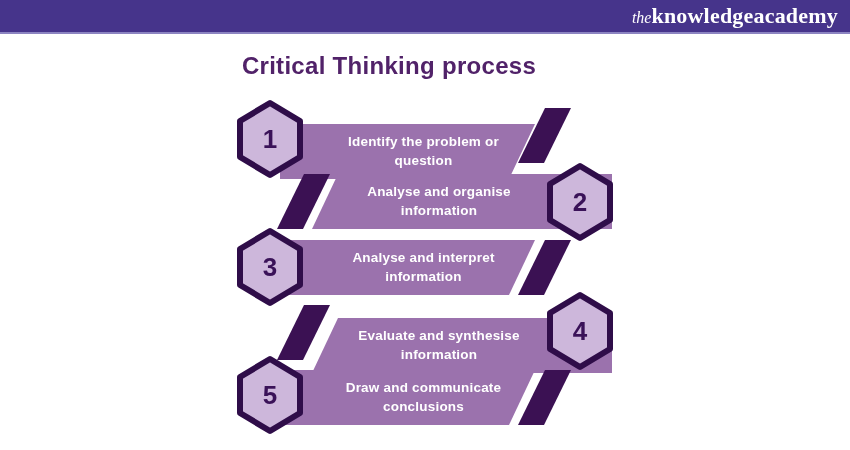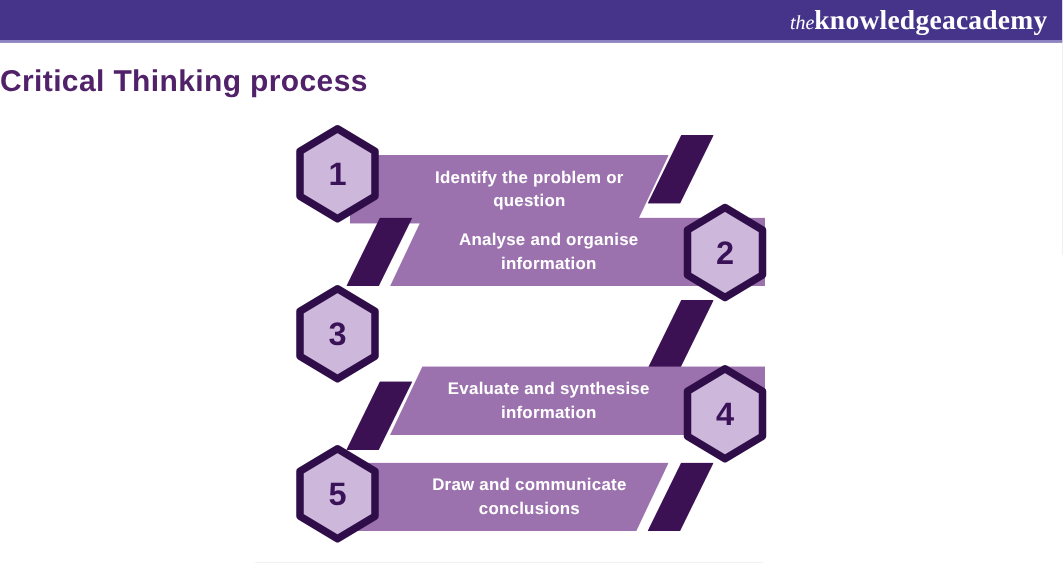--- a/index.html
+++ b/index.html
@@ -19,21 +19,21 @@
     position:absolute;left:0;top:0;width:850px;height:34px;
     background:var(--header-bg);border-bottom:2px solid var(--header-underline);
     display:flex;align-items:center;justify-content:flex-end;padding-right:12px;
   }
   .logo{color:#fff;font-family:"Liberation Serif",serif;white-space:nowrap;line-height:1;}
   .logo .the{font-style:italic;font-weight:400;font-size:16px;}
   .logo .knowledge{font-weight:700;font-size:22px;letter-spacing:.2px;}
   .logo .academy{font-weight:700;font-size:22px;letter-spacing:.2px;}
   
   .title{
-    position:absolute;left:0;top:52px;width:778px;text-align:left;
+    position:absolute;left:0;top:52px;width:778px;text-align:center;
     font-size:24px;font-weight:800;color:var(--title-text);letter-spacing:.3px;
   }
   
   .banner{
     position:absolute;height:55px;background:var(--banner-fill);
     display:flex;align-items:center;justify-content:center;
   }
   .banner .label{
     color:var(--banner-text);font-size:13.5px;font-weight:700;line-height:1.4;
     text-align:center;max-width:185px;letter-spacing:.2px;
@@ -59,21 +59,21 @@
   
   .b1{left:280px;top:108px;width:255px;margin-top:16px;}
   .s1{left:518px;top:108px;}
   .h1{left:234px;top:99px;}
   .b2{left:312px;top:174px;width:300px;}
   .s2{left:277px;top:174px;}
   .h2{left:544px;top:162px;}
   .b3{left:280px;top:240px;width:255px;}
   .s3{left:518px;top:240px;}
   .h3{left:234px;top:227px;}
-  .b4{left:312px;top:293px;width:300px;}
+  .b4{left:312px;top:318px;width:300px;}
   .s4{left:277px;top:305px;}
   .h4{left:544px;top:291px;}
   .b5{left:280px;top:370px;width:255px;}
   .s5{left:518px;top:370px;}
   .h5{left:234px;top:355px;}
 </style>
 </head>
 <body>
 
 <div class="canvas">
@@ -99,20 +99,23 @@
     <span class="label">Analyse and organise information</span>
   </div>
   <div class="slash even s2"></div>
   <div class="hex h2">
     <svg viewBox="0 0 72 80">
       <polygon points="36,4 66,22 66,58 36,76 6,58 6,22"></polygon>
     </svg>
     <span class="num">2</span>
   </div>
 
+  <div class="banner odd b3">
+    <span class="label">Analyse and interpret information</span>
+  </div>
   <div class="slash odd s3"></div>
   <div class="hex h3">
     <svg viewBox="0 0 72 80">
       <polygon points="36,4 66,22 66,58 36,76 6,58 6,22"></polygon>
     </svg>
     <span class="num">3</span>
   </div>
 
   <div class="banner even b4">
     <span class="label">Evaluate and synthesise information</span>

